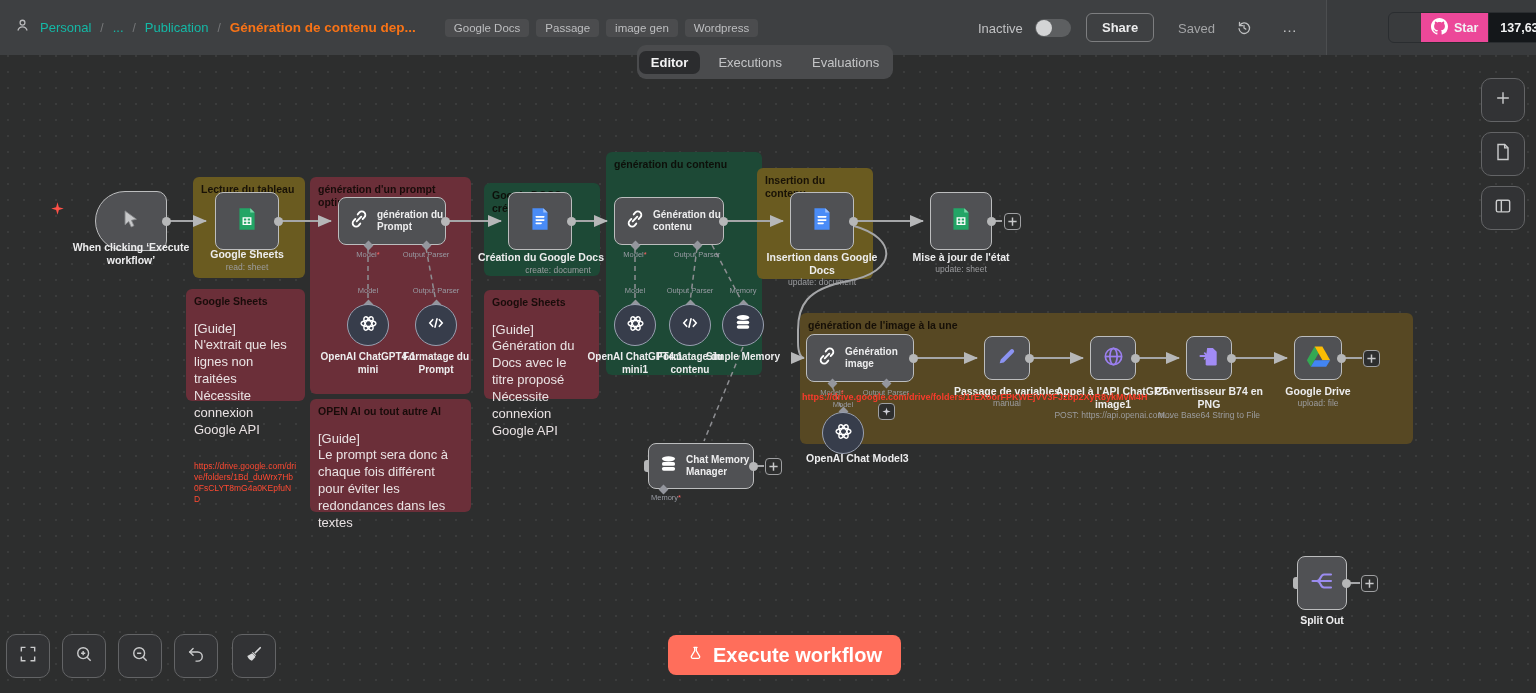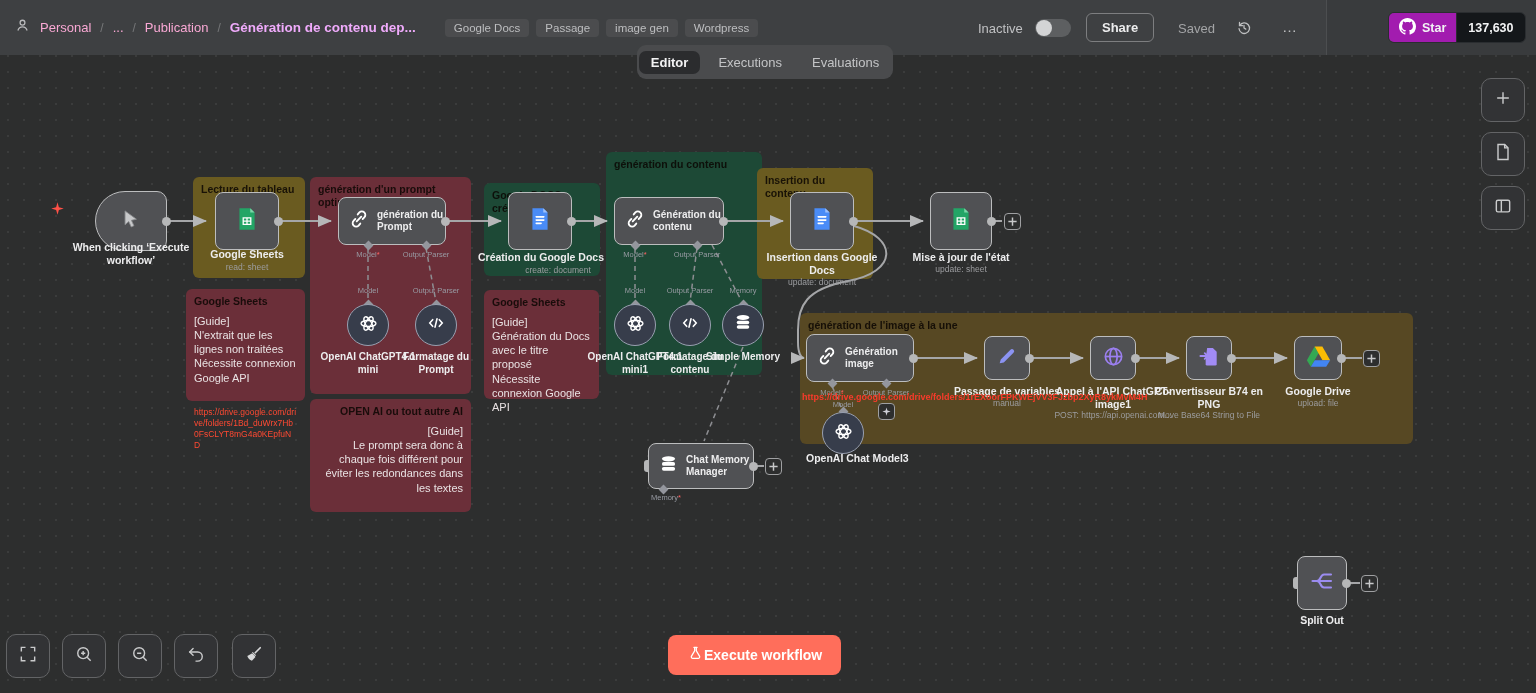--- a/index.html
+++ b/index.html
@@ -5,46 +5,46 @@
   * { box-sizing: border-box; margin: 0; padding: 0; }
   html,body { width:1536px; height:693px; overflow:hidden; }
   body { position:relative; background:#2d2e2e; font-family:"Liberation Sans", sans-serif;
          background-image:radial-gradient(circle, #3b3c3c 1px, transparent 1.3px); background-size:16px 16px; }
   .abs { position:absolute; }
 
   
   .header { position:absolute; left:0; top:0; width:1536px; height:55px; background:#3e4042; z-index:10; }
   .hdr-right-bg { position:absolute; left:1326px; top:0; width:210px; height:55px; background:#393b3d; border-left:1px solid #4c4e50; }
   .crumbs { position:absolute; left:14px; top:0; height:55px; display:flex; align-items:center; gap:9px; }
-  .crumb { font-size:13px; color:#f9a8d4; white-space:nowrap; }
+  .crumb { font-size:13px; color:#14b8a6; white-space:nowrap; }
   .crumb-sep { font-size:12px; color:#77787a; }
-  .wf-title { font-size:13.5px; font-weight:bold; color:#f0abfc; white-space:nowrap; }
+  .wf-title { font-size:13.5px; font-weight:bold; color:#f97316; white-space:nowrap; }
   .tags { display:flex; gap:7px; margin-left:20px; }
   .tagpill { background:#4b4c4e; color:#bdbec0; border-radius:4px; padding:3px 9px; font-size:11.5px; white-space:nowrap; }
   .act-label { position:absolute; left:978px; top:21px; font-size:13px; color:#c0c1c3; }
   .toggle { position:absolute; left:1035px; top:19px; width:36px; height:18px; background:#5d5f61; border-radius:9px; }
   .toggle .knob { position:absolute; left:1px; top:1px; width:16px; height:16px; background:#d3d4d5; border-radius:50%; }
   .share-btn { position:absolute; left:1086px; top:13px; height:29px; padding:0 15px; border:1px solid #7d7e80; border-radius:6px;
                display:flex; align-items:center; font-size:13px; font-weight:bold; color:#ececed; background:transparent; }
   .saved { position:absolute; left:1178px; top:21px; font-size:13px; color:#a3a4a6; }
   .hicon { position:absolute; top:18px; width:20px; height:20px; display:flex; align-items:center; justify-content:center; }
   .ellipsis { position:absolute; left:1282px; top:18px; font-size:15px; color:#bfc0c2; letter-spacing:1px; }
   .gh { position:absolute; left:1388px; top:12px; height:31px; display:flex; z-index:11; border-radius:6px; overflow:hidden; border:1px solid #2a2d30; }
-  .gh-left { background:#a21caf; display:flex; align-items:center; gap:6px; padding:0 10px; color:#f2f3f4; font-size:12.5px; font-weight:bold; }
+  .gh-left { background:#ec4899; display:flex; align-items:center; gap:6px; padding:0 10px; color:#f2f3f4; font-size:12.5px; font-weight:bold;margin-left:32px; }
   .gh-right { background:#14171a; display:flex; align-items:center; padding:0 11px; color:#f2f3f4; font-size:12.5px; font-weight:bold; border-left:1px solid #2a2d30; }
 
   .tabbar { position:absolute; left:637px; top:45px; width:256px; height:34px; background:#4a4b4d; border-radius:9px;
             display:flex; align-items:center; justify-content:center; gap:6px; z-index:11; }
   .tab { font-size:13px; color:#c3c4c6; padding:4px 12px; border-radius:7px; white-space:nowrap; }
   .tab.active { background:#2b2c2e; color:#f3f3f4; font-weight:bold; }
 
   
   .group { position:absolute; border-radius:6px; z-index:1; padding:6px 8px; }
   .g-title { font-size:10.5px; font-weight:bold; color:rgba(10,6,2,0.85); line-height:1.2; }
-  .sticky-body { font-size:11px; color:#e9e2e3; white-space:pre-line; margin-top:6px; line-height:1.3; }
+  .sticky-body { font-size:13px; color:#e9e2e3; white-space:pre-line; margin-top:13px; line-height:1.3; }
   .sticky-link { font-size:8.5px; color:#ff4932; word-break:break-all; margin-top:22px; line-height:1.3; }
 
   
   .node { position:absolute; background:#505154; border:1px solid #bcbdbe; border-radius:8px; z-index:3;
           display:flex; align-items:center; justify-content:center; }
   .chain-node { gap:7px; padding:0 9px; justify-content:flex-start; }
   .chain-label { font-size:10px; font-weight:bold; color:#ededee; white-space:pre; line-height:1.25; text-align:left; }
   .outdot { position:absolute; right:-5px; top:50%; margin-top:-4.5px; width:9px; height:9px; border-radius:50%; background:#b6b7b8; }
   .subin { position:absolute; left:-5px; top:50%; margin-top:-6px; width:5px; height:12px; background:#b6b7b8; border-radius:3px 0 0 3px; }
   .circle-node { position:absolute; width:42px; height:42px; border-radius:50%; background:#373d4b; border:1.5px solid #99a0b0;
@@ -60,21 +60,21 @@
              background:#2d2e2e; display:flex; align-items:center; justify-content:center; }
   .red-url { position:absolute; z-index:5; font-size:9px; font-weight:bold; color:#f93b2b; white-space:nowrap; }
   .edges { position:absolute; left:0; top:0; z-index:2; pointer-events:none; }
 
   
   .railbtn { position:absolute; left:1481px; width:44px; height:44px; border:1px solid #636466; border-radius:10px;
              background:#323335; z-index:9; display:flex; align-items:center; justify-content:center; }
   .toolbtn { position:absolute; top:634px; width:44px; height:44px; border:1px solid #636466; border-radius:10px;
              background:#323335; z-index:9; display:flex; align-items:center; justify-content:center; }
   .execbtn { position:absolute; left:668px; top:635px; height:40px; padding:0 19px; background:#ff6e5b; border-radius:8px;
-             color:#fff; font-weight:bold; font-size:14px; display:flex; align-items:center; z-index:9; border:none; }
+             color:#fff; font-weight:bold; font-size:20px; display:flex; align-items:center; gap:9px; z-index:9; border:none; }
 </style>
 </head>
 <body>
 
 <div class="header">
   <div class="hdr-right-bg"></div>
   <div class="crumbs">
     <span><svg width="17" height="17" viewBox="0 0 24 24" fill="none" stroke="#b9babc" stroke-width="1.8">
           <circle cx="12" cy="8" r="3.4"></circle>
           <path d="M5.5 19c1.2-3.6 4-5 6.5-5s5.3 1.4 6.5 5"></path>
@@ -145,21 +145,21 @@
   <div class="g-title">génération de l'image à la une</div>
 </div>
 
 <div class="group" style="left:186px;top:289px;width:119px;height:112px;background:#6b2f39;">
   <div class="g-title">Google Sheets</div>
   <div class="sticky-body">[Guide]
 N'extrait que les lignes non traitées
 Nécessite connexion Google API</div>
   <div class="sticky-link">https://drive.google.com/drive/folders/1Bd_duWrx7Hb0FsCLYT8mG4a0KEpfuND</div>
 </div>
-<div class="group" style="left:310px;top:399px;width:161px;height:113px;background:#6b2f39;text-align:right;">
+<div class="group" style="left:310px;top:399px;width:161px;height:113px;background:#6b2f39;">
   <div class="g-title">OPEN AI ou tout autre AI</div>
   <div class="sticky-body">[Guide]
 Le prompt sera donc à chaque fois différent pour éviter les redondances dans les textes</div>
 </div>
 <div class="group" style="left:484px;top:290px;width:115px;height:109px;background:#6b2f39;">
   <div class="g-title">Google Sheets</div>
   <div class="sticky-body">[Guide]
 Génération du Docs avec le titre proposé
 Nécessite connexion Google API</div>
 </div>

